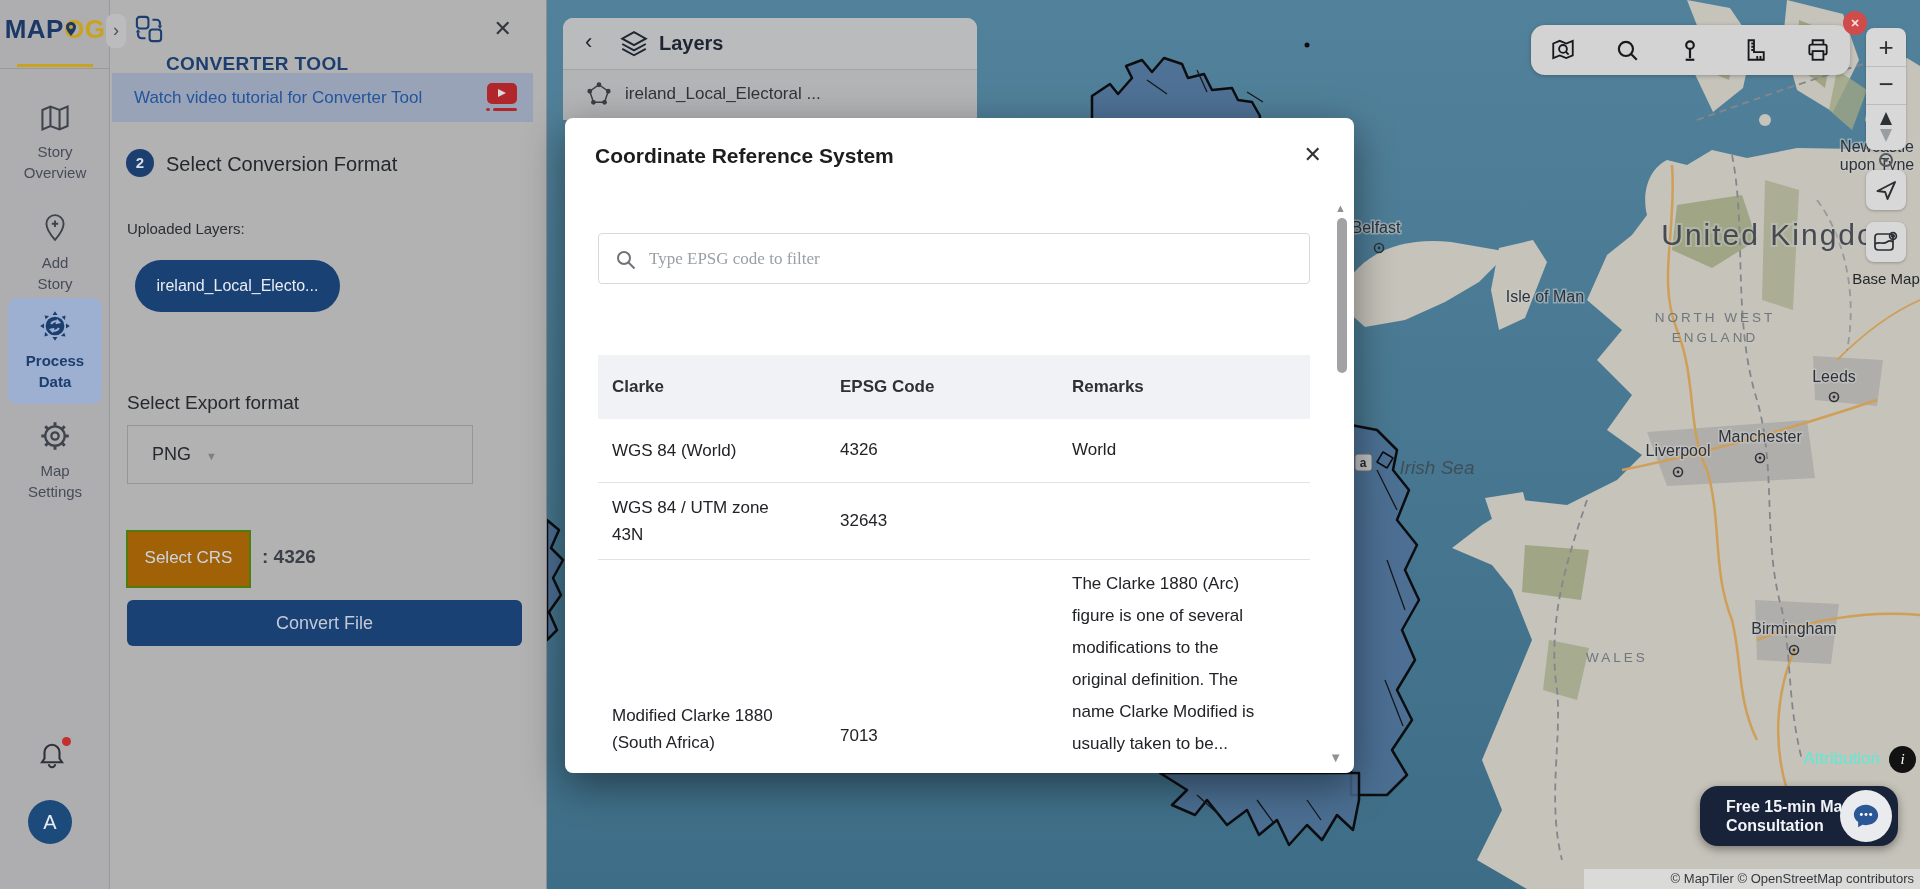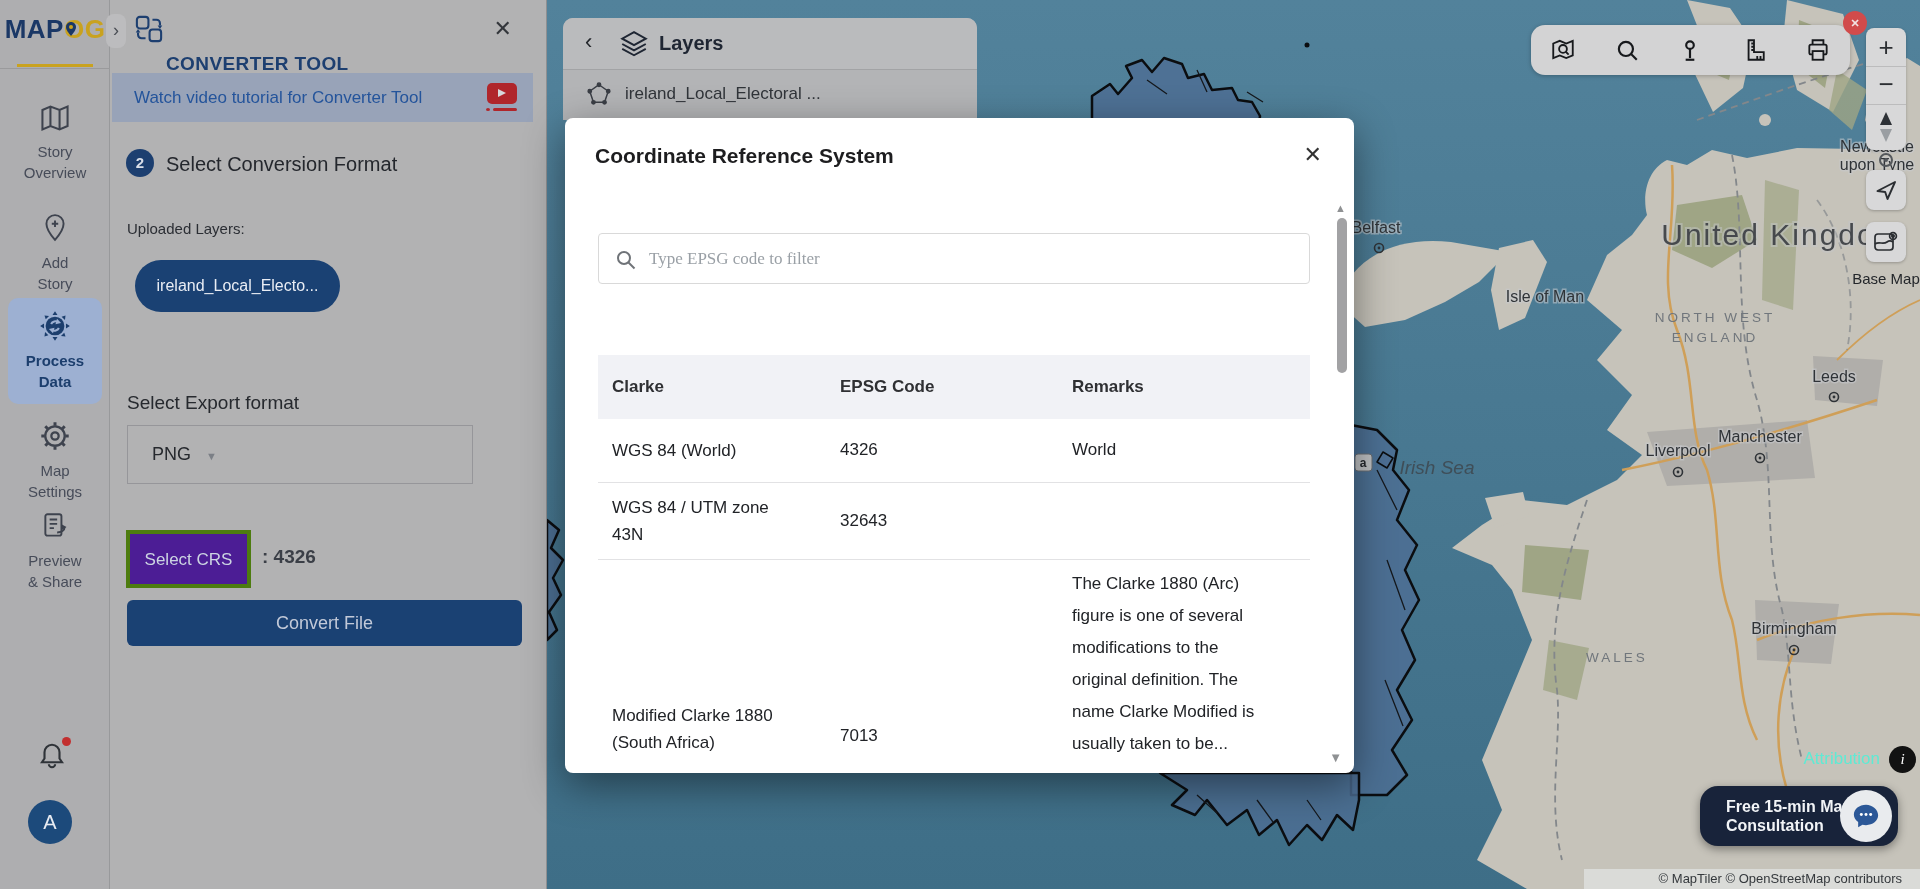--- a/index.html
+++ b/index.html
@@ -43,21 +43,21 @@
   .yt-line { position:absolute; left:8px; top:25px; width:24px; height:3px; background:#b0262b; border-radius:2px; }
   .yt-dot { position:absolute; left:1px; top:25px; width:4px; height:3px; background:#b0262b; border-radius:50%; }
   .step-circle { position:absolute; left:16px; top:149px; width:28px; height:28px; border-radius:50%; background:#1c3f70; color:#d9dfe9; font-size:15px; font-weight:bold; text-align:center; line-height:28px; }
   .step-title { position:absolute; left:56px; top:153px; font-size:20px; font-weight:500; color:#24272d; }
   .uploaded-label { position:absolute; left:17px; top:220px; font-size:15px; color:#2b2e34; }
   .layer-chip { position:absolute; left:25px; top:260px; width:205px; height:52px; border-radius:26px; background:#1a4173; color:#e9edf4; font-size:16px; text-align:center; line-height:52px; cursor:pointer; }
   .export-label { position:absolute; left:17px; top:392px; font-size:19px; color:#26292e; }
   .select-box { position:absolute; left:17px; top:425px; width:346px; height:59px; border:1.5px solid #96969a; border-radius:0; cursor:pointer; }
   .select-value { position:absolute; left:24px; top:18px; font-size:18px; color:#26292e; }
   .select-caret { position:absolute; left:78px; top:24px; font-size:11px; color:#7b7f86; }
-  .crs-frame { position:absolute; left:16px; top:530px; width:125px; height:58px; border:4px solid #4d7c0f; background:#4c1d95; cursor:pointer; }
+  .crs-frame { position:absolute; left:16px; top:530px; width:125px; height:58px; border:2px solid #4d7c0f; background:#a16207; cursor:pointer; }
   .crs-btn-label { width:100%; text-align:center; line-height:52px; color:#ccd4e2; font-size:17px; }
   .crs-value { position:absolute; left:152px; top:546px; font-size:19px; font-weight:bold; color:#3b3f47; }
   .convert-btn { position:absolute; left:17px; top:600px; width:395px; height:46px; border-radius:6px; background:#1a4173; color:#c2c9d8; font-size:18px; text-align:center; line-height:46px; cursor:pointer; }
 
   
   .layers-panel { position:absolute; left:563px; top:18px; width:414px; height:102px; border-radius:10px 10px 0 0; overflow:hidden; background:#b3b4b6; z-index:3; }
   .layers-head { position:absolute; left:0; top:0; width:414px; height:52px; background:#babbbd; border-bottom:1px solid #a2a3a5; }
   .layers-back { position:absolute; left:22px; top:11px; font-size:22px; color:#23262b; cursor:pointer; }
   .layers-title { position:absolute; left:96px; top:14px; font-size:20px; font-weight:bold; color:#1f2633; }
   .layers-row-text { position:absolute; left:62px; top:66px; font-size:17px; color:#303439; }
@@ -97,21 +97,21 @@
   .mini-target::after { content:""; position:absolute; left:3px; top:3px; width:4px; height:4px; background:#54585c; border-radius:50%; }
   .nav-block { top:170px; height:40px; display:flex; align-items:center; justify-content:center; cursor:pointer; }
   .base-block { top:222px; height:40px; display:flex; align-items:center; justify-content:center; cursor:pointer; }
   .base-label { position:absolute; left:1836px; top:270px; width:100px; text-align:center; font-size:15px; color:#24272b; z-index:4; }
   .attrib { position:absolute; left:1770px; top:746px; width:150px; height:28px; z-index:4; }
   .attrib-text { position:absolute; right:40px; top:3px; font-size:17px; color:#5eead4; }
   .attrib-i { position:absolute; right:4px; top:0; width:27px; height:27px; border-radius:50%; background:#121212; color:#fff; font-size:15px; font-style:italic; font-family:"Liberation Serif",serif; text-align:center; line-height:26px; cursor:pointer; }
   .consult { position:absolute; left:1700px; top:786px; width:198px; height:60px; background:#18233a; border-radius:18px; box-shadow:0 3px 10px rgba(0,0,0,.4); z-index:11; cursor:pointer; }
   .consult-text { position:absolute; left:26px; top:11px; color:#f2f4f7; font-size:16px; font-weight:bold; line-height:19px; }
   .consult-bubble { position:absolute; right:6px; top:4px; width:52px; height:52px; border-radius:50%; background:#e9ebee; display:flex; align-items:center; justify-content:center; }
-  .credits { position:absolute; right:0; bottom:0; width:336px; height:20px; background:rgba(235,238,240,.55); font-size:13px; color:#34383c; text-align:right; line-height:20px; padding-right:18px; z-index:4; }
+  .credits { position:absolute; right:0; bottom:0; width:336px; height:20px; background:rgba(235,238,240,.55); font-size:13px; color:#34383c; text-align:right; line-height:20px; padding-right:6px; z-index:4; }
 </style>
 </head>
 <body>
 
 <div class="screen">
 
   <svg class="map" viewBox="0 0 1373 889">
     <defs>
       <linearGradient id="sea" x1="0" y1="0" x2="0" y2="1">
         <stop offset="0" stop-color="#52829b"></stop>
@@ -275,30 +275,20 @@
     <div class="rail-item" style="top:420px;">
       <svg class="ric" width="32" height="32" viewBox="0 0 28 28" fill="none" stroke="#3e434e" stroke-width="2">
           <circle cx="14" cy="14" r="8.5"></circle>
           <circle cx="14" cy="14" r="3.2"></circle>
           <path d="M23 14h3M20.4 20.4l2.1 2.1M14 23v3M7.6 20.4l-2.1 2.1M5 14H2M7.6 7.6L5.5 5.5M14 5V2M20.4 7.6l2.1-2.1" stroke-width="2.6"></path>
         </svg>
       <div>Map</div>
       <div>Settings</div>
     </div>
 
-    <div class="rail-item" style="top:510px;">
-      <svg class="ric" width="30" height="32" viewBox="0 0 28 28" fill="none" stroke="#3e434e" stroke-width="1.8">
-          <rect x="5" y="3" width="15" height="20" rx="2"></rect>
-          <path d="M9 8h7M9 12h7M9 16h4"></path>
-          <path d="M16 20c4 0 7-2 7-5"></path>
-          <path d="M20.5 13.5L23 15l-2.5 1.5z" fill="#3e434e"></path>
-        </svg>
-      <div>Preview</div>
-      <div>&amp; Share</div>
-    </div>
 
     <div class="bell-wrap">
       <svg width="30" height="30" viewBox="0 0 24 24" fill="none" stroke="#2f3338" stroke-width="1.7">
           <path d="M12 3a6 6 0 0 0-6 6v5l-2 3h16l-2-3V9a6 6 0 0 0-6-6z"></path>
           <path d="M9.5 18.5a2.5 2.5 0 0 0 5 0"></path>
         </svg>
       <div class="bell-dot"></div>
     </div>
     <div class="avatar">A</div>
   </aside>

